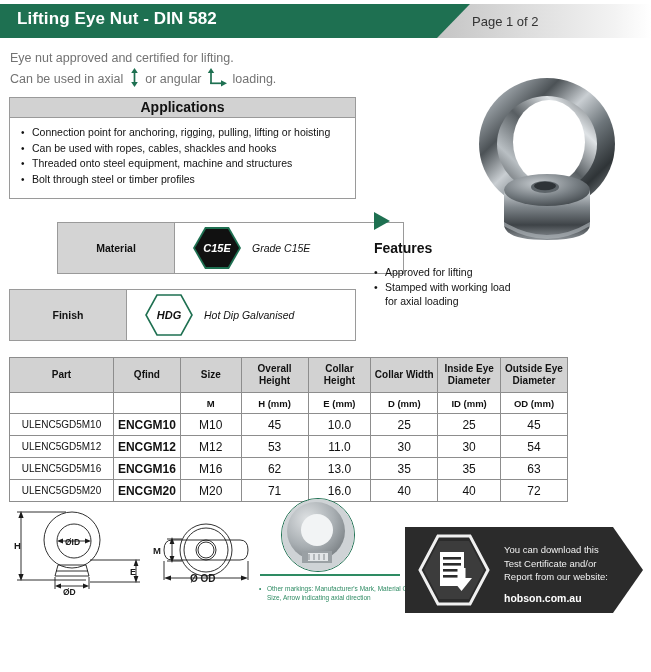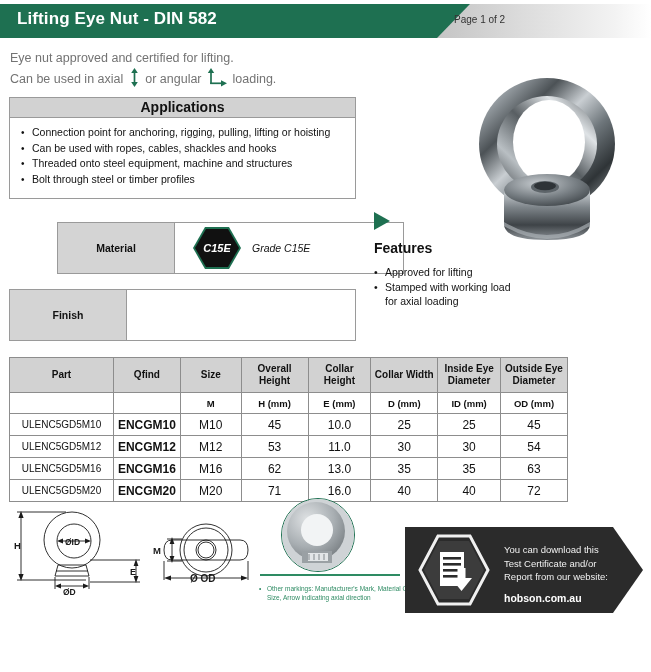--- a/index.html
+++ b/index.html
@@ -20,21 +20,21 @@
     clip-path:polygon(0 0,470px 0,437px 34px,0 34px);
   }
   .hdr-green-top{
     position:absolute;left:0;top:0px;width:476px;height:4px;background:#ffffff;
   }
   #header-title{
     position:absolute;left:17px;top:9px;
     font-size:17px;font-weight:bold;color:#ffffff;letter-spacing:0.1px;
   }
   #page-indicator{
-    position:absolute;left:454px;top:14px;font-size:10px;color:#333;
+    position:absolute;left:472px;top:14px;font-size:13px;color:#333;
   }
   
   #intro{position:absolute;left:10px;top:48px;width:370px;}
   .intro-line{font-size:12.5px;line-height:20px;color:#737373;white-space:nowrap;}
   .ico-inline{display:inline-block;vertical-align:-4px;margin:0 2px;}
   
   #applications{
     position:absolute;left:9px;top:97px;width:347px;height:102px;
     border:1px solid #9a9a9a;background:#ffffff;box-sizing:border-box;
   }
@@ -188,20 +188,29 @@
   <div class="spec-value">
     <div class="hexwrap-filled">
       <div class="hexbadge hex-filled">C15E</div>
     </div>
     <div class="spec-text">Grade C15E</div>
   </div>
 </div>
 
 <div class="spec-box" id="finish-box">
   <div class="spec-label">Finish</div>
+  <div class="spec-value">
+    <div class="hexwrap-outline">
+      <svg class="hex-outline-svg" width="48" height="42" viewBox="0 0 48 42">
+        <polygon points="12,1 36,1 47,21 36,41 12,41 1,21" fill="none" stroke="#1e7051" stroke-width="1.6"></polygon>
+      </svg>
+      <span class="hex-txt">HDG</span>
+    </div>
+    <div class="spec-text">Hot Dip Galvanised</div>
+  </div>
 </div>
 
 <div id="product-photo">
   <svg width="190" height="190" viewBox="0 0 190 190">
     <defs>
       <linearGradient id="ringG" x1="0" y1="0" x2="1" y2="1">
         <stop offset="0%" stop-color="#e9ecee"></stop>
         <stop offset="14%" stop-color="#9aa1a6"></stop>
         <stop offset="30%" stop-color="#4c5256"></stop>
         <stop offset="46%" stop-color="#c9ced2"></stop>

